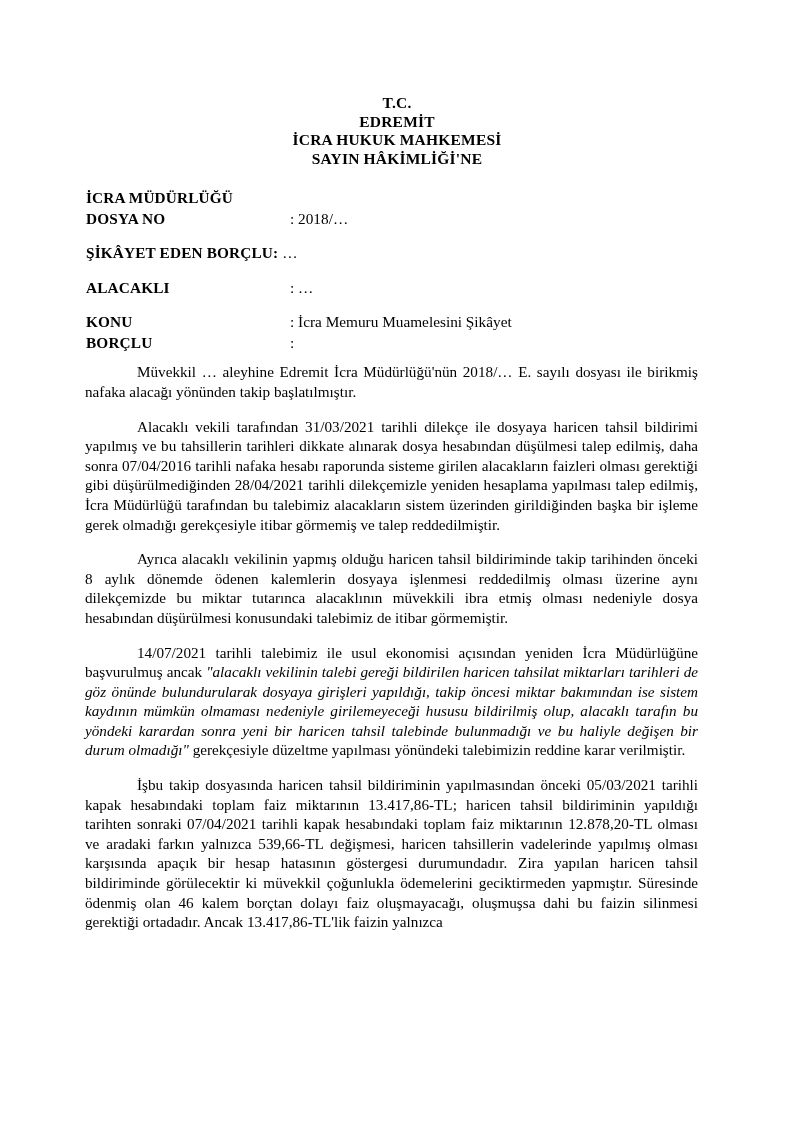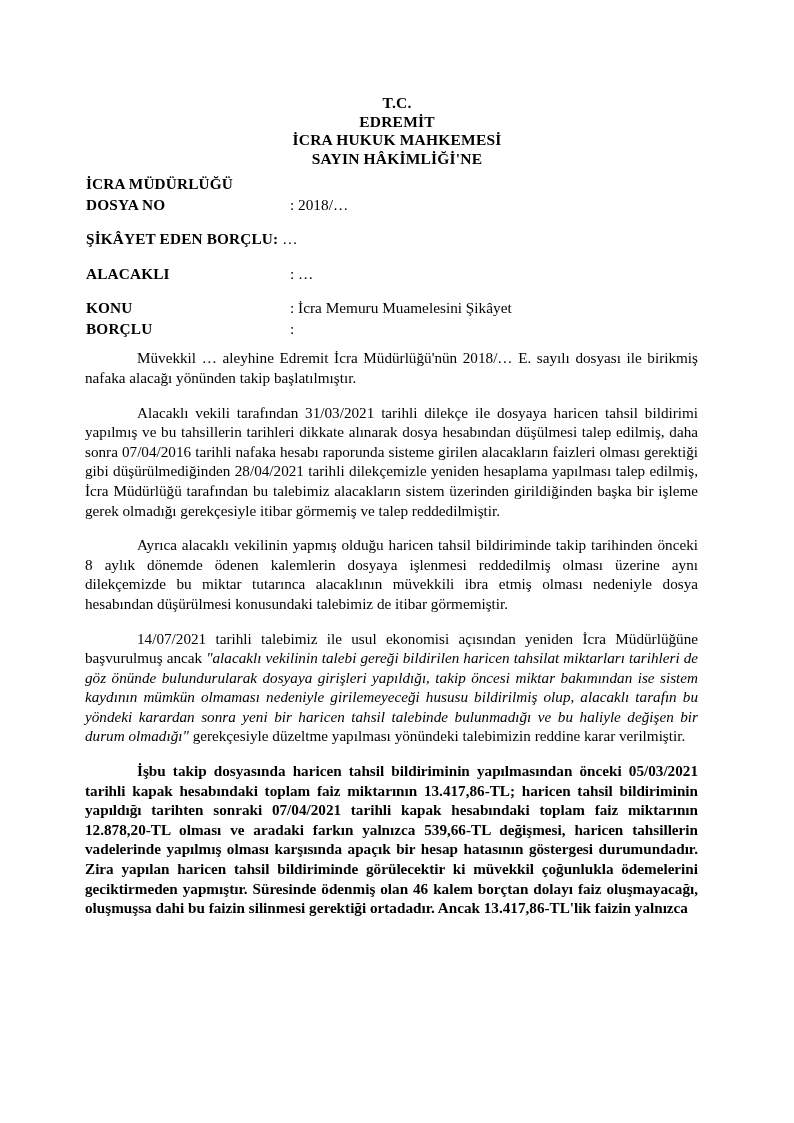--- a/index.html
+++ b/index.html
@@ -34,21 +34,21 @@
     line-height: 18.6px;
     letter-spacing: 0.2px;
   }
   .heading-line {
     display: block;
     white-space: nowrap;
   }
 
   
   .fields {
-    margin-top: 6px;
+    margin-top: 20px;
     padding-left: 86px;
     padding-right: 84px;
   }
   .field-group {
     margin-bottom: 0;
   }
   .field-row {
     display: flex;
     align-items: baseline;
     line-height: 20.5px;
@@ -83,21 +83,21 @@
   }
   p.para {
     margin: 0 0 15px 0;
     text-align: justify;
     text-indent: 52px;
     font-size: 15.2px;
     line-height: 19.6px;
     text-justify: inter-word;
     hyphens: none;
   }
-  p.para:last-child { margin-bottom: 16px; font-weight: bold; }
+  p.para:last-child { margin-bottom: 16px; }
   .quote-italic {
     font-style: italic;
   }
 </style>
 </head>
 <body>
 
 <div class="page">
 
   <div class="heading-block">

